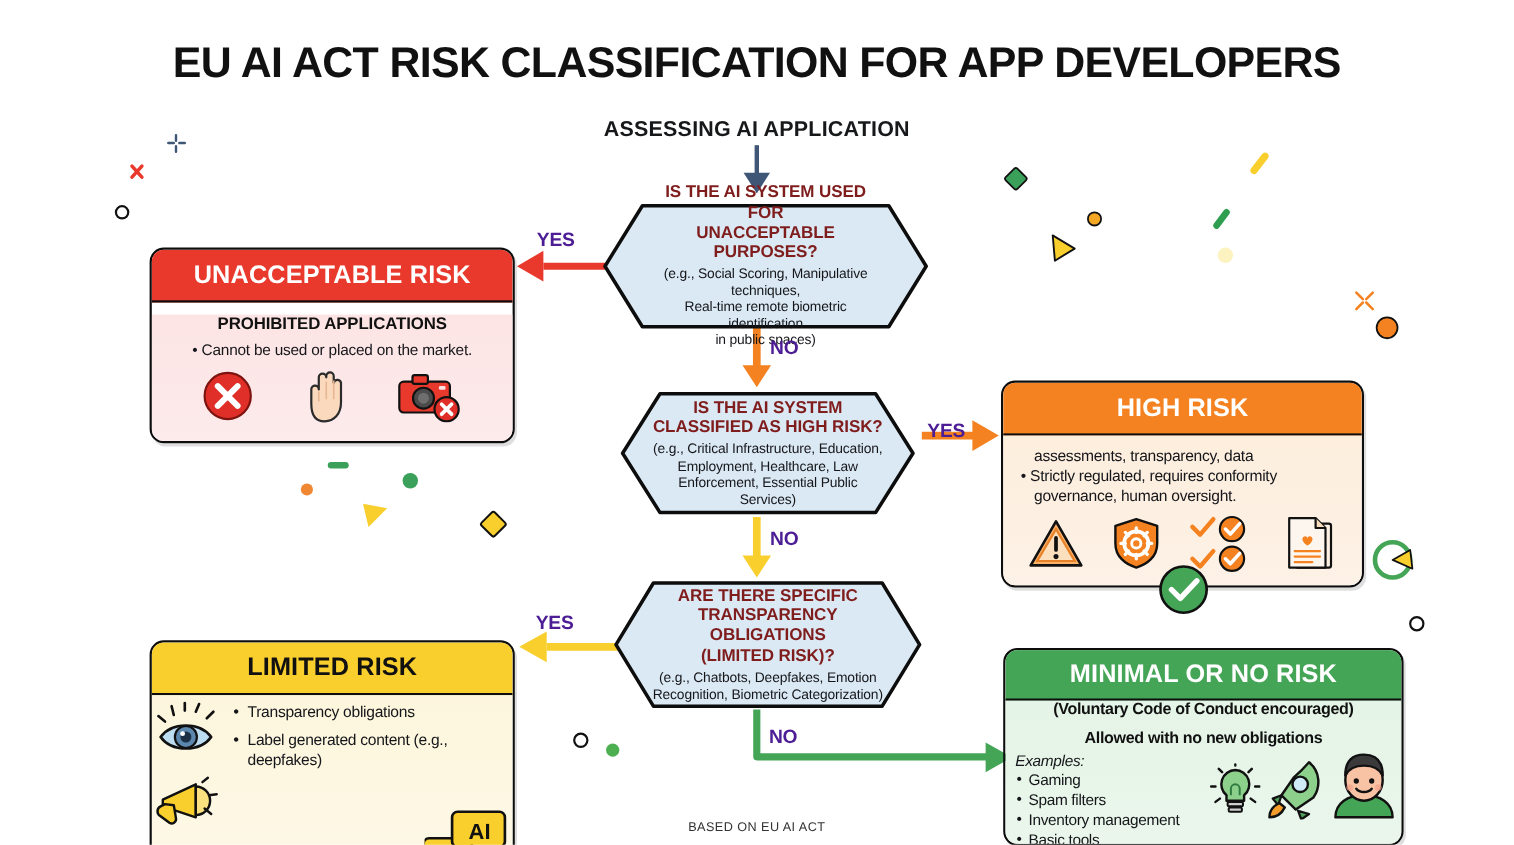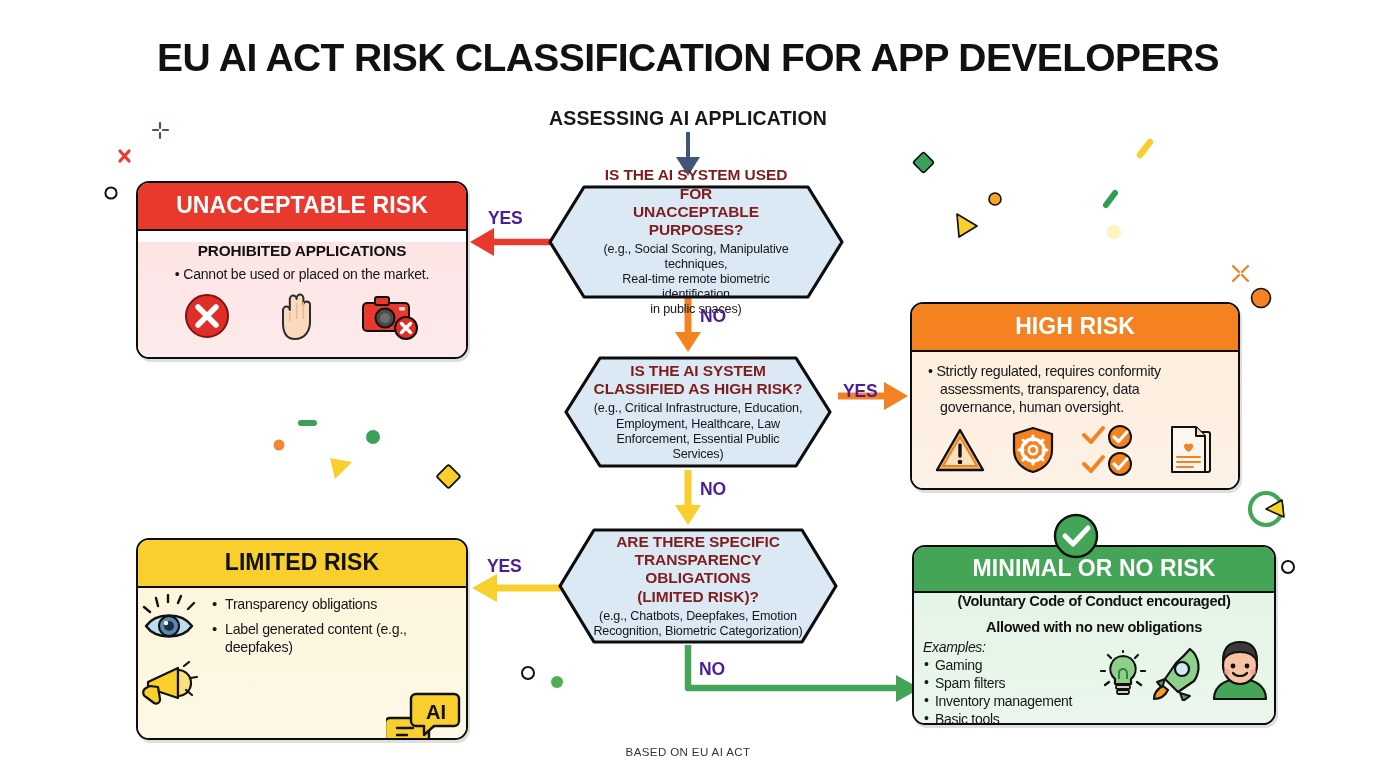--- a/index.html
+++ b/index.html
@@ -39,20 +39,21 @@
     text-align: center; padding: 0 42px;
   }
   .hex .hq { font-size: 15.5px; font-weight: 700; color: #7f1d1d; line-height: 1.17; letter-spacing: -0.1px; }
   .hex .he { font-size: 12.6px; font-weight: 400; color: #15161a; line-height: 1.2; margin-top: 3px; letter-spacing: -0.15px; }
 
   
   .card {
     position: absolute; border: 2.6px solid #0d0d0d;
     border-radius: 13px; overflow: hidden;
     box-shadow: 2px 3px 0 rgba(0,0,0,0.13);
+    margin-top: 44px;
   }
   .card-head {
     text-align: center; font-weight: 700; letter-spacing: 0.1px;
     border-bottom: 2.6px solid #0d0d0d;
   }
   .card-body { position: relative; width: 100%; height: 100%; }
 
   
   #card-unacceptable { left: 136px; top: 181px; width: 332px; height: 178px; }
   #card-unacceptable .card-head { background:#e8392c; color:#fff; font-size: 23px; padding: 9px 0 10px; }
@@ -257,22 +258,22 @@
           <path d="M40.5 31.5 L49.5 40.5 M49.5 31.5 L40.5 40.5" stroke="#fff" stroke-width="3.4" stroke-linecap="round"></path>
         </svg>
       </div>
     </div>
   </div>
 
   <div class="card" id="card-high">
     <div class="card-head">HIGH RISK</div>
     <div class="card-body">
       <div class="hr-bullet">
+        <div style="padding-left:12px;">assessments, transparency, data</div>
         <div>• Strictly regulated, requires conformity</div>
-        <div style="padding-left:12px;">assessments, transparency, data</div>
         <div style="padding-left:12px;">governance, human oversight.</div>
       </div>
       <div class="hr-icons">
         <svg width="52" height="48" viewBox="0 0 52 48">
           <path d="M26 4 L49 44 H3 Z" fill="#f9b26a" stroke="#111" stroke-width="2.4" stroke-linejoin="round"></path>
           <path d="M26 11 L43 40 H9 Z" fill="#fcdfbc" stroke="#e8832a" stroke-width="2"></path>
           <path d="M26 19 v11" stroke="#111" stroke-width="3.4" stroke-linecap="round"></path>
           <circle cx="26" cy="36" r="2.3" fill="#111"></circle>
         </svg>
         <svg width="46" height="50" viewBox="0 0 46 50">

